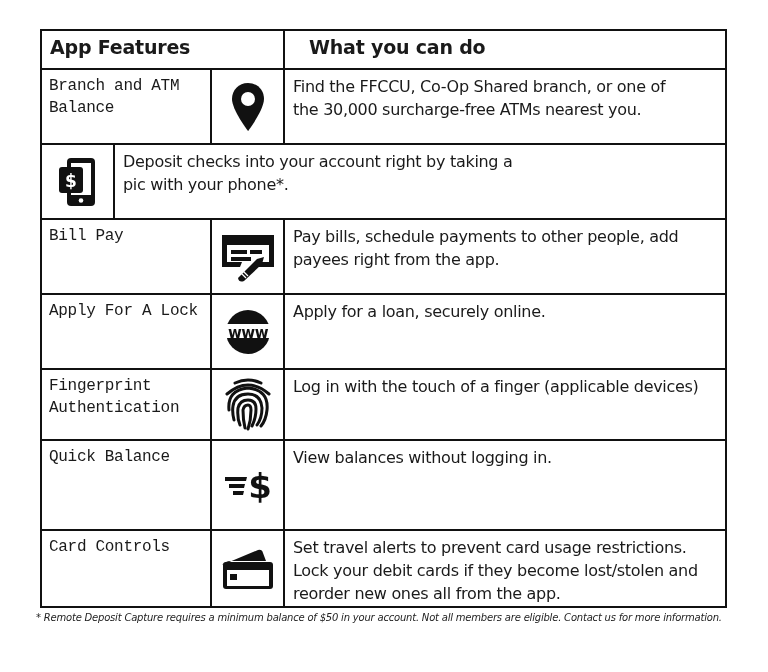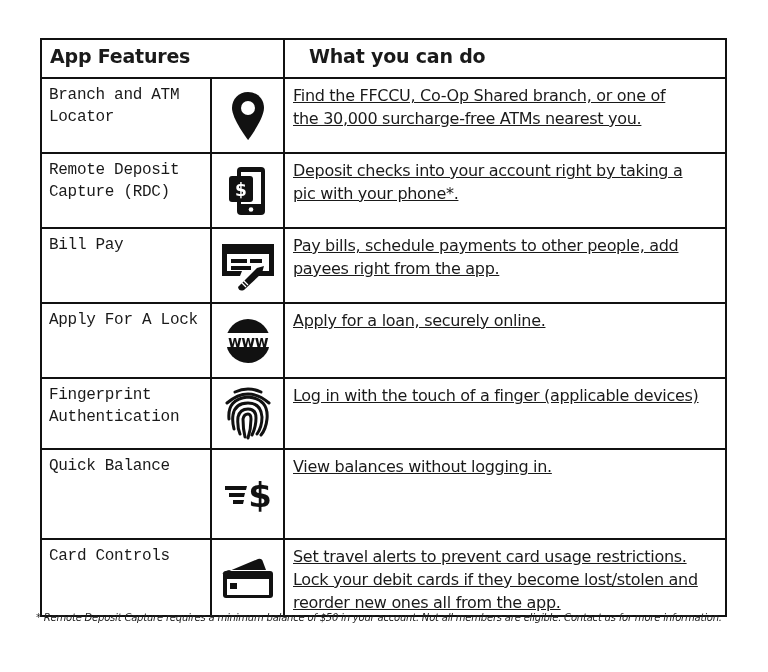--- a/index.html
+++ b/index.html
@@ -1,64 +1,60 @@
 <!DOCTYPE html>
 <html><head>
 <meta charset="utf-8">
 <style>
   html, body { margin: 0; padding: 0; background: #ffffff; }
   body { width: 768px; height: 672px; position: relative; overflow: hidden;
          font-family: "DejaVu Sans", "Liberation Sans", sans-serif; color: #1a1a1a; }
-  .tbl { position: absolute; left: 40px; top: 38px; width: 687px;
+  .tbl { position: absolute; left: 40px; top: 29px; width: 687px;
          border: 2px solid #111; box-sizing: border-box; }
   .hdr { display: flex; height: 39px; border-bottom: 2px solid #111; box-sizing: border-box; }
   .hdr .h1 { width: 243px; border-right: 2px solid #111; box-sizing: border-box;
              font-weight: bold; font-size: 19px; padding: 5px 0 0 8px; letter-spacing: -0.2px; }
   .hdr .h2 { flex: 1; font-weight: bold; font-size: 19px; padding: 5px 0 0 8px; letter-spacing: -0.2px; margin-left: 16px; }
   .row { display: flex; border-bottom: 2px solid #111; box-sizing: border-box; }
   .row:last-child { border-bottom: none; border-radius: 16px; }
   .c1 { width: 170px; border-right: 2px solid #111; box-sizing: border-box;
         font-size: 16px; line-height: 22px; padding: 5px 0 0 7px; letter-spacing: -0.3px; font-family: Liberation Mono, monospace; }
   .c2 { width: 73px; border-right: 2px solid #111; box-sizing: border-box;
         display: flex; align-items: center; justify-content: center; }
-  .c3 { flex: 1; font-size: 16px; line-height: 23px; padding: 5px 6px 0 8px; letter-spacing: -0.3px; text-decoration: underline; }
+  .c3 { flex: 1; font-size: 16px; line-height: 23px; padding: 5px 6px 0 8px; letter-spacing: -0.3px; }
   .c2 svg { display: block; }
   .footer { position: absolute; left: 36px; top: 612px; font-size: 10px; letter-spacing: -0.2px; color: #222; white-space: nowrap; font-style: italic; }
 </style>
 </head>
 <body>
 
 <div class="tbl">
   <div class="hdr">
     <div class="h1">App Features</div>
     <div class="h2">What you can do</div>
   </div>
 
   <div class="row" style="height:75px">
     <div class="c1">
       <div>Branch and ATM</div>
-      <div>Locator</div>
+      <div>Balance</div>
     </div>
     <div class="c2">
       <svg width="34" height="50" viewBox="0 0 34 50">
         <path d="M17 1 C7.6 1 1 8.2 1 17 C1 28 17 49 17 49 C17 49 33 28 33 17 C33 8.2 26.4 1 17 1 Z" fill="#111"></path>
         <circle cx="17" cy="17" r="7" fill="#fff"></circle>
       </svg>
     </div>
     <div class="c3">
       <div>Find the FFCCU, Co-Op Shared branch, or one of</div>
       <div>the 30,000 surcharge-free ATMs nearest you.</div>
     </div>
   </div>
 
   <div class="row" style="height:75px">
-    <div class="c1">
-      <div>Remote Deposit</div>
-      <div>Capture (RDC)</div>
-    </div>
     <div class="c2">
       <svg width="40" height="54" viewBox="0 0 40 54">
         <rect x="9" y="3" width="28" height="48" rx="4" fill="#111"></rect>
         <rect x="13" y="8" width="20" height="32" fill="#fff"></rect>
         <circle cx="23" cy="45.5" r="2.3" fill="#fff"></circle>
         <rect x="1" y="12" width="24" height="26" rx="3" fill="#111"></rect>
         <text x="13" y="32" text-anchor="middle" font-family="DejaVu Sans, sans-serif" font-weight="bold" font-size="17" fill="#fff">$</text>
       </svg>
     </div>
     <div class="c3">

